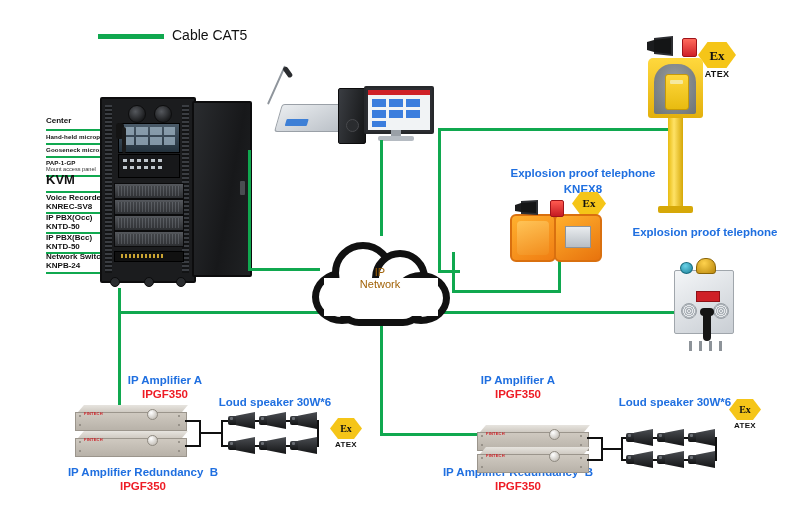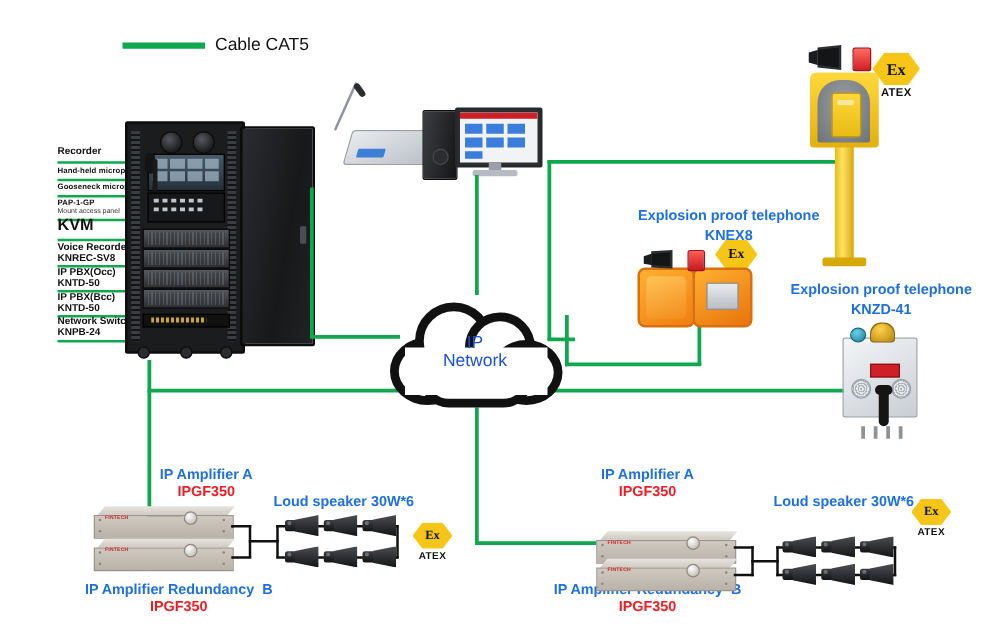--- a/index.html
+++ b/index.html
@@ -66,21 +66,21 @@
   .cc-scr{position:absolute;left:2px;top:2px;right:2px;bottom:2px;background:#f1f3f5;overflow:hidden;}
   .cc-scr .bar{position:absolute;left:0;right:0;top:0;height:5px;background:#cf2027;}
   .cc-scr .k{position:absolute;background:#3b7ddd;}
   .cc-neck{position:absolute;left:113px;top:70px;width:10px;height:6px;background:#9aa0a7;}
   .cc-foot{position:absolute;left:100px;top:76px;width:36px;height:5px;background:#b5bbc2;border-radius:2px;}
 
   
   #cloud{left:306px;top:232px;width:148px;height:96px;}
   #cloud .c{position:absolute;background:#fff;border:7px solid #111;border-radius:50%;box-sizing:border-box;}
   #cloud .mask{position:absolute;background:#fff;}
-  #cloud-text{position:absolute;left:0;top:34px;width:148px;text-align:center;font-size:14px;color:#1d4ed8;line-height:1.1;z-index:5;}
+  #cloud-text{position:absolute;left:0;top:34px;width:148px;text-align:center;font-size:11px;color:#a16207;line-height:1.1;z-index:5;}
 
   
   .atex{position:absolute;text-align:center;}
   .atex .hex{width:100%;height:26px;background:#f5c518;clip-path:polygon(25% 0,75% 0,100% 50%,75% 100%,25% 100%,0 50%);display:flex;align-items:center;justify-content:center;}
   .atex .hex span{font-size:13px;font-weight:bold;color:#111;font-family:"Liberation Serif",serif;line-height:1;}
   .atex .cap{font-size:9px;font-weight:bold;color:#111;margin-top:1px;letter-spacing:.3px;}
 
   
   #hood{left:640px;top:30px;width:70px;height:190px;}
   .hd-post{position:absolute;left:28px;top:86px;width:15px;height:92px;background:linear-gradient(90deg,#e8bb10,#ffe266 40%,#d6a808);}
@@ -128,21 +128,21 @@
 </style>
 </head>
 <body>
 
 <div id="stage">
 
   <div class="abs" id="legend-line"></div>
   <div class="lbl" id="legend-text">Cable CAT5</div>
 
 
-  <div class="rk mid" style="top:116px;">Recorder</div>
+  <div class="rk mid" style="top:116px;">Center</div>
   <div class="ruleg" style="top:129px;width:98px;"></div>
 
   <div class="rk small" style="top:133px;">Hand-held microphone</div>
   <div class="ruleg" style="top:143px;width:98px;"></div>
 
   <div class="rk small" style="top:146px;">Gooseneck microphone</div>
   <div class="ruleg" style="top:156px;width:98px;"></div>
 
   <div class="rk small" style="top:159px;">PAP-1-GP</div>
   <div class="rk sub" style="top:166px;">Mount access panel</div>
@@ -304,21 +304,20 @@
     </div>
     <svg class="ex-horn" viewBox="0 0 26 15">
       <path d="M1 5 L1 11 L7 12 L7 3 Z" fill="#1b1c1e"></path>
       <path d="M7 1 L24 0 L24 15 L7 14 Z" fill="#2b2d31"></path>
       <path d="M7 3 L22 2 L22 13 L7 12 Z" fill="#141516"></path>
     </svg>
     <div class="ex-btn"></div>
   </div>
 
   <div class="lbl ctr blue" style="left:610px;top:226px;width:190px;font-size:11.5px;">Explosion proof telephone</div>
-  <div class="lbl ctr blue" style="left:610px;top:242px;width:190px;font-size:11.5px;">KNZD-41</div>
   <div class="abs" id="knzd">
     <div class="zd-box">
       <div class="zd-kp"></div>
       <div class="zd-spk" style="left:6px;"></div>
       <div class="zd-spk" style="left:38px;"></div>
       <div class="zd-hand">
           <div class="zd-ear"></div>
         </div>
       <div class="zd-gl" style="left:14px;"></div>
       <div class="zd-gl" style="left:24px;"></div>

